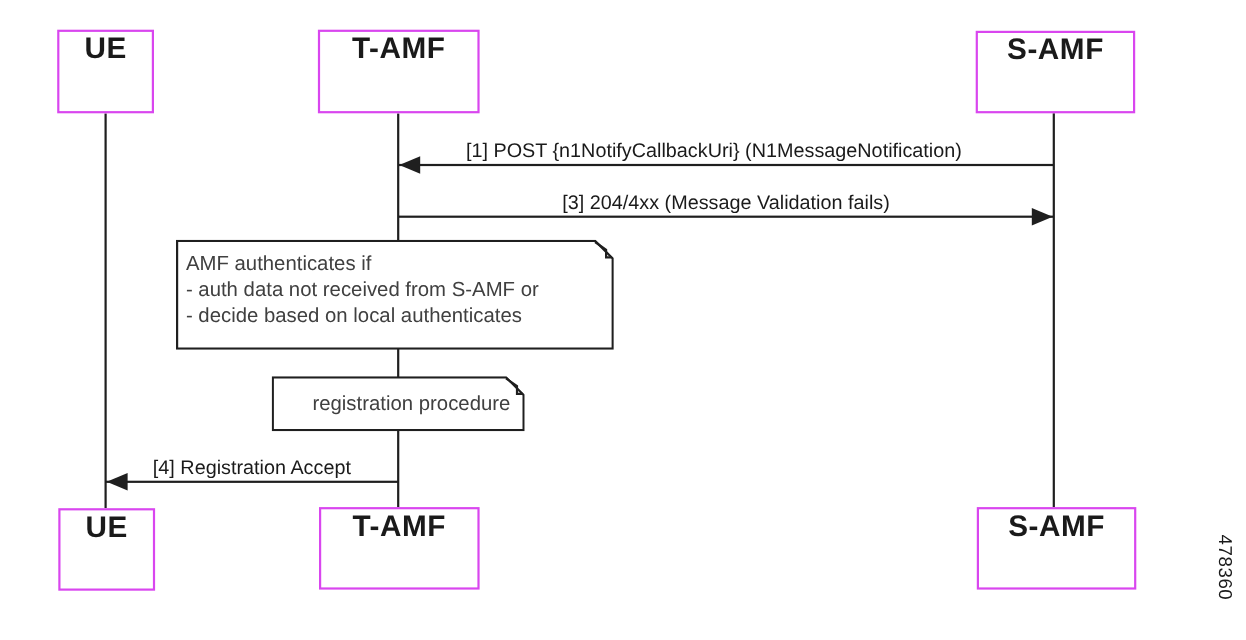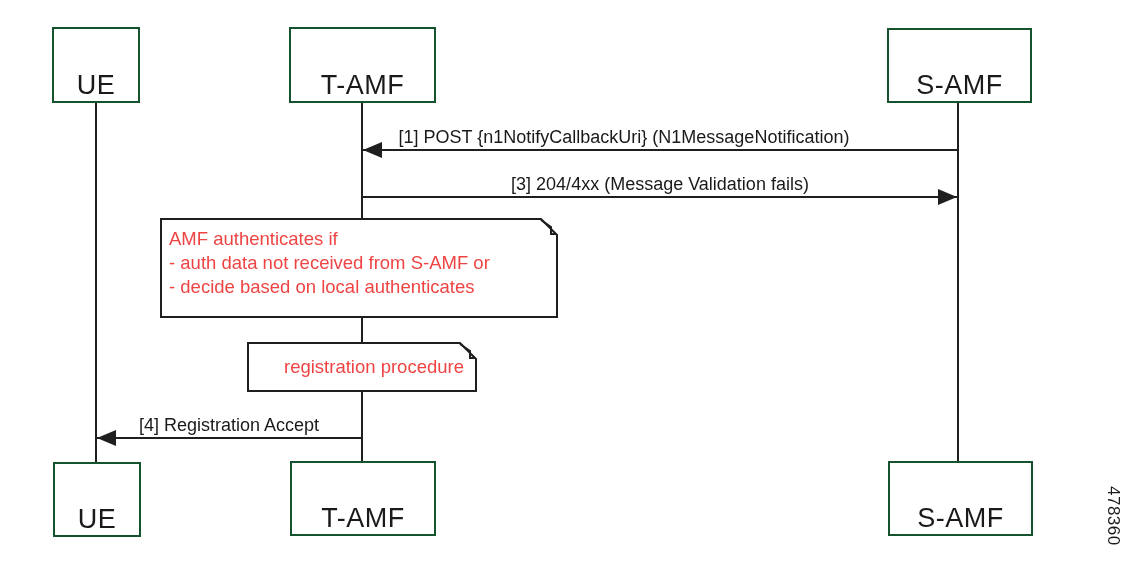--- a/index.html
+++ b/index.html
@@ -7,29 +7,30 @@
     position: relative;
     width: 1133px;
     height: 582px;
     background: #ffffff;
     font-family: "Liberation Sans", "DejaVu Sans", sans-serif;
     color: #1a1a1a;
     overflow: hidden;
   }
   .actor-box {
     position: absolute;
-    border: 2px solid #14532d;
+    border: 2px solid #d946ef;
     background: #ffffff;
     display: flex;
-    align-items: flex-end;
+    align-items: flex-start;
     justify-content: center;
     font-size: 27px;
     letter-spacing: 0.5px;
     box-sizing: border-box;
     z-index: 3;
+    font-weight: bold;
   }
   .lifeline {
     position: absolute;
     width: 2px;
     background: #1f1f1f;
     z-index: 1;
   }
   .hline {
     position: absolute;
     height: 2px;
@@ -65,21 +66,21 @@
     position: absolute;
     z-index: 5;
   }
   .note svg { position: absolute; left: 0; top: 0; }
   .note-text {
     position: absolute;
     font-size: 18.5px;
     line-height: 24px;
     white-space: nowrap;
     z-index: 6;
-    color: #ef4444;
+    color: #404040;
   }
   .note-text.centered {
     width: 100%;
     text-align: center;
     padding-left: 12px;
   }
   .fig-number {
     position: absolute;
     writing-mode: vertical-rl;
     font-size: 17px;
@@ -110,21 +111,21 @@
   <div class="actor-box" style="left:53px;  top:462px; width:88px;  height:75px;">
     <span>UE</span>
   </div>
   <div class="actor-box" style="left:290px; top:461px; width:146px; height:75px;">
     <span>T-AMF</span>
   </div>
   <div class="actor-box" style="left:888px; top:461px; width:145px; height:75px;">
     <span>S-AMF</span>
   </div>
 
-  <div class="msg-label" style="left:362px; top:126px; width:524px;">[1] POST {n1NotifyCallbackUri} (N1MessageNotification)</div>
+  <div class="msg-label" style="left:362px; top:126px; width:524px;padding-left:25px;">[1] POST {n1NotifyCallbackUri} (N1MessageNotification)</div>
   <div class="hline" style="left:362px; top:149px; width:596px;"></div>
   <div class="arrow-left" style="left:363px; top:142px;"></div>
 
   <div class="msg-label" style="left:362px; top:173px; width:596px;">[3] 204/4xx (Message Validation fails)</div>
   <div class="hline" style="left:362px; top:196px; width:596px;"></div>
   <div class="arrow-right" style="left:938px; top:189px;"></div>
 
   <div class="note" style="left:160px; top:218px; width:398px; height:100px;">
     <svg width="398" height="100" viewBox="0 0 398 100">
       <polygon points="1,1 381,1 397,17 397,99 1,99" fill="#ffffff" stroke="#1f1f1f" stroke-width="2"></polygon>

